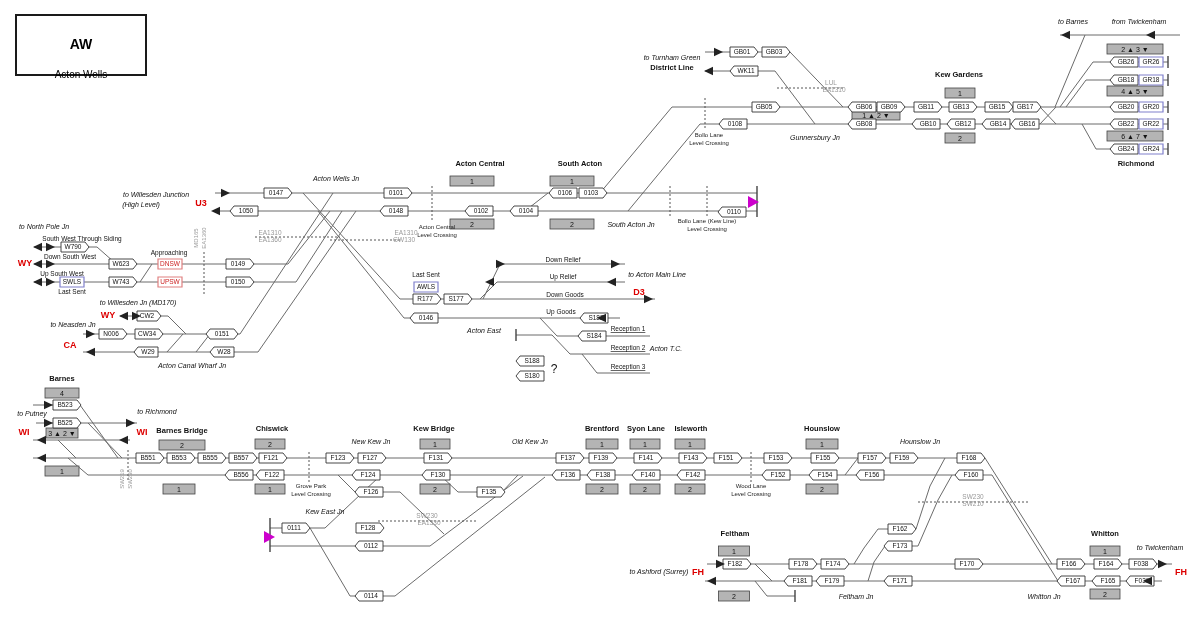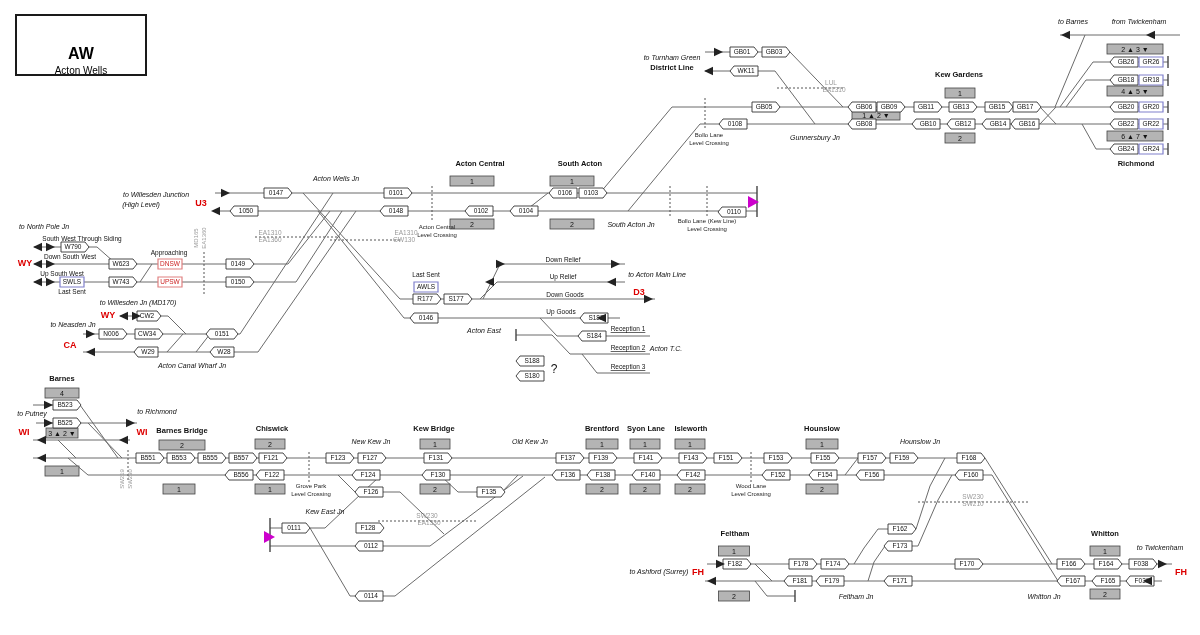--- a/index.html
+++ b/index.html
@@ -1,19 +1,19 @@
 <!DOCTYPE html>
 <html><head>
 <meta charset="utf-8">
 <style>
   html,body{margin:0;padding:0;background:#fff;}
   #stage{position:relative;width:1200px;height:635px;font-family:"Liberation Sans",sans-serif;overflow:hidden;background:#fff;}
   #titlebox{position:absolute;left:15px;top:14px;width:128px;height:58px;border:2px solid #1a1a1a;background:#fff;text-align:center;}
-  #titlebox .code{font-weight:bold;font-size:16px;margin-top:29px;}
-  #titlebox .name{font-size:10px;margin-top:2px;}
+  #titlebox .code{font-weight:bold;font-size:14px;margin-top:20px;}
+  #titlebox .name{font-size:10px;margin-top:17px;}
   svg{position:absolute;left:0;top:0;}
   text{font-family:"Liberation Sans",sans-serif;}
   .lbl-i{font-style:italic;font-size:7px;fill:#111;}
   .lbl-b{font-weight:bold;font-size:7.5px;fill:#111;}
   .lbl-p{font-size:6.5px;fill:#111;}
   .lbl-p6{font-size:6px;fill:#222;}
   .lbl-r{font-weight:bold;font-size:9px;fill:#dd0000;}
   .lbl-g{font-size:6.5px;fill:#999;}
   .lbl-gv{font-size:6px;fill:#999;}
   .lbl-q{font-size:12px;fill:#111;}

